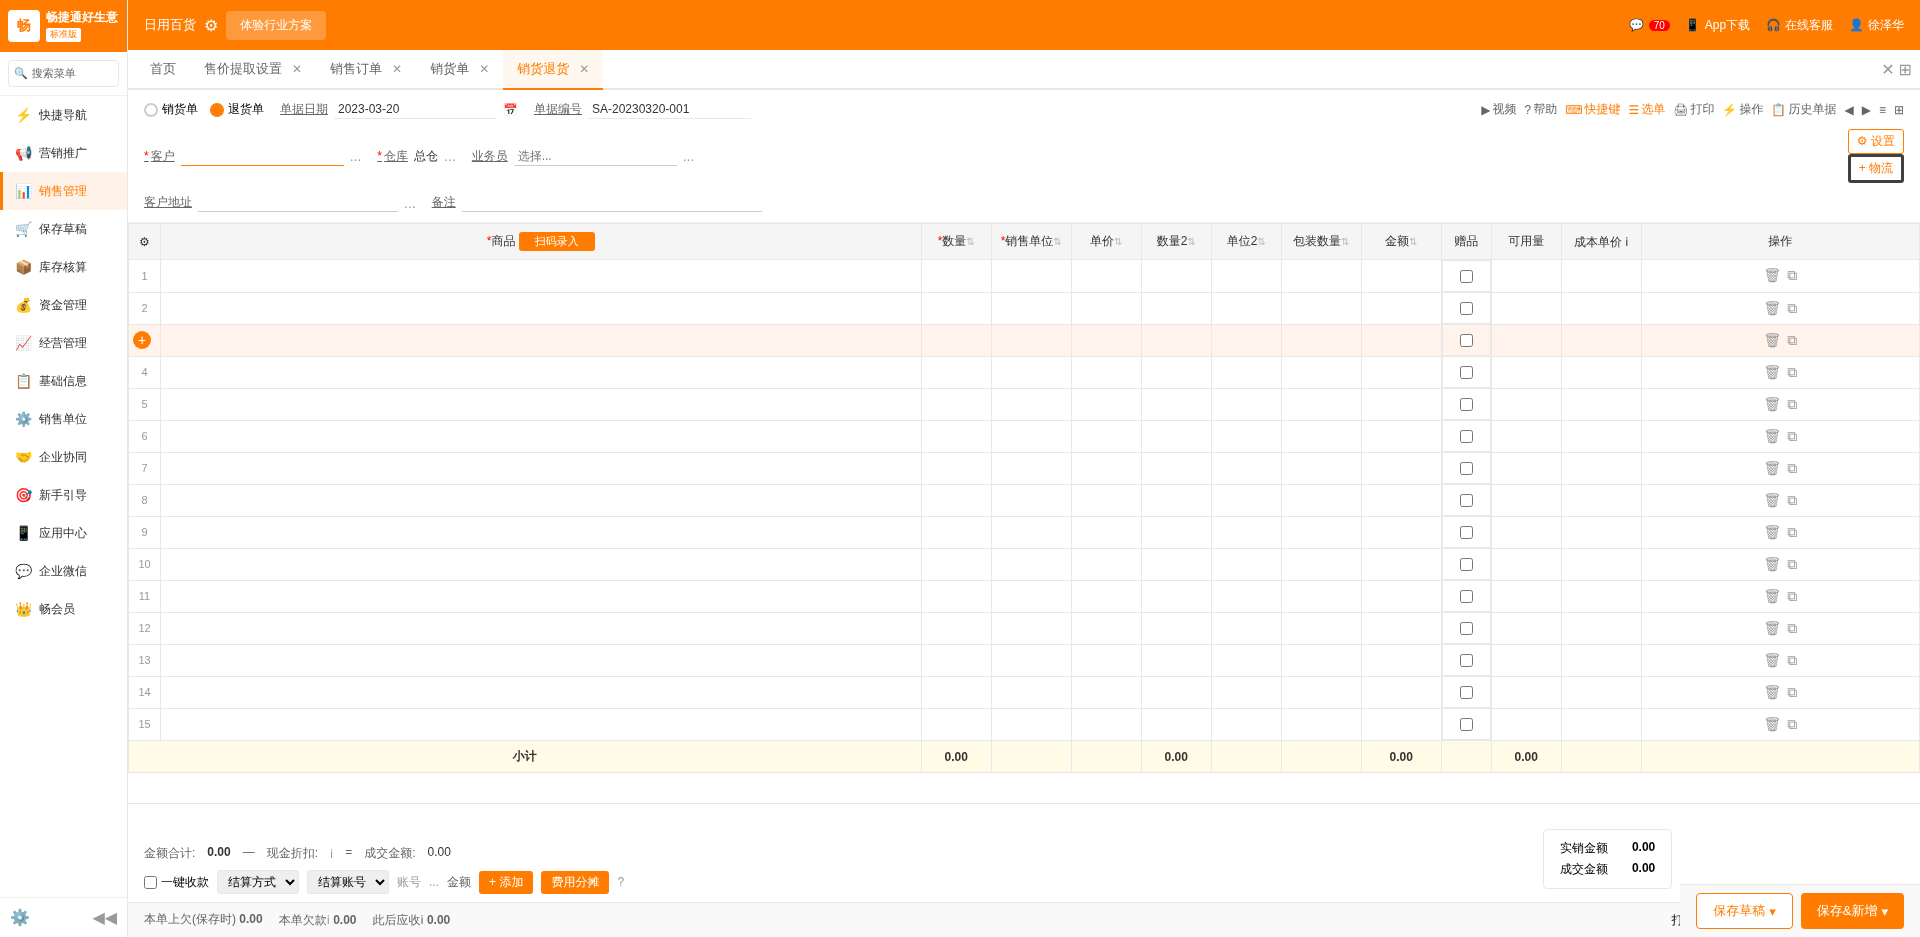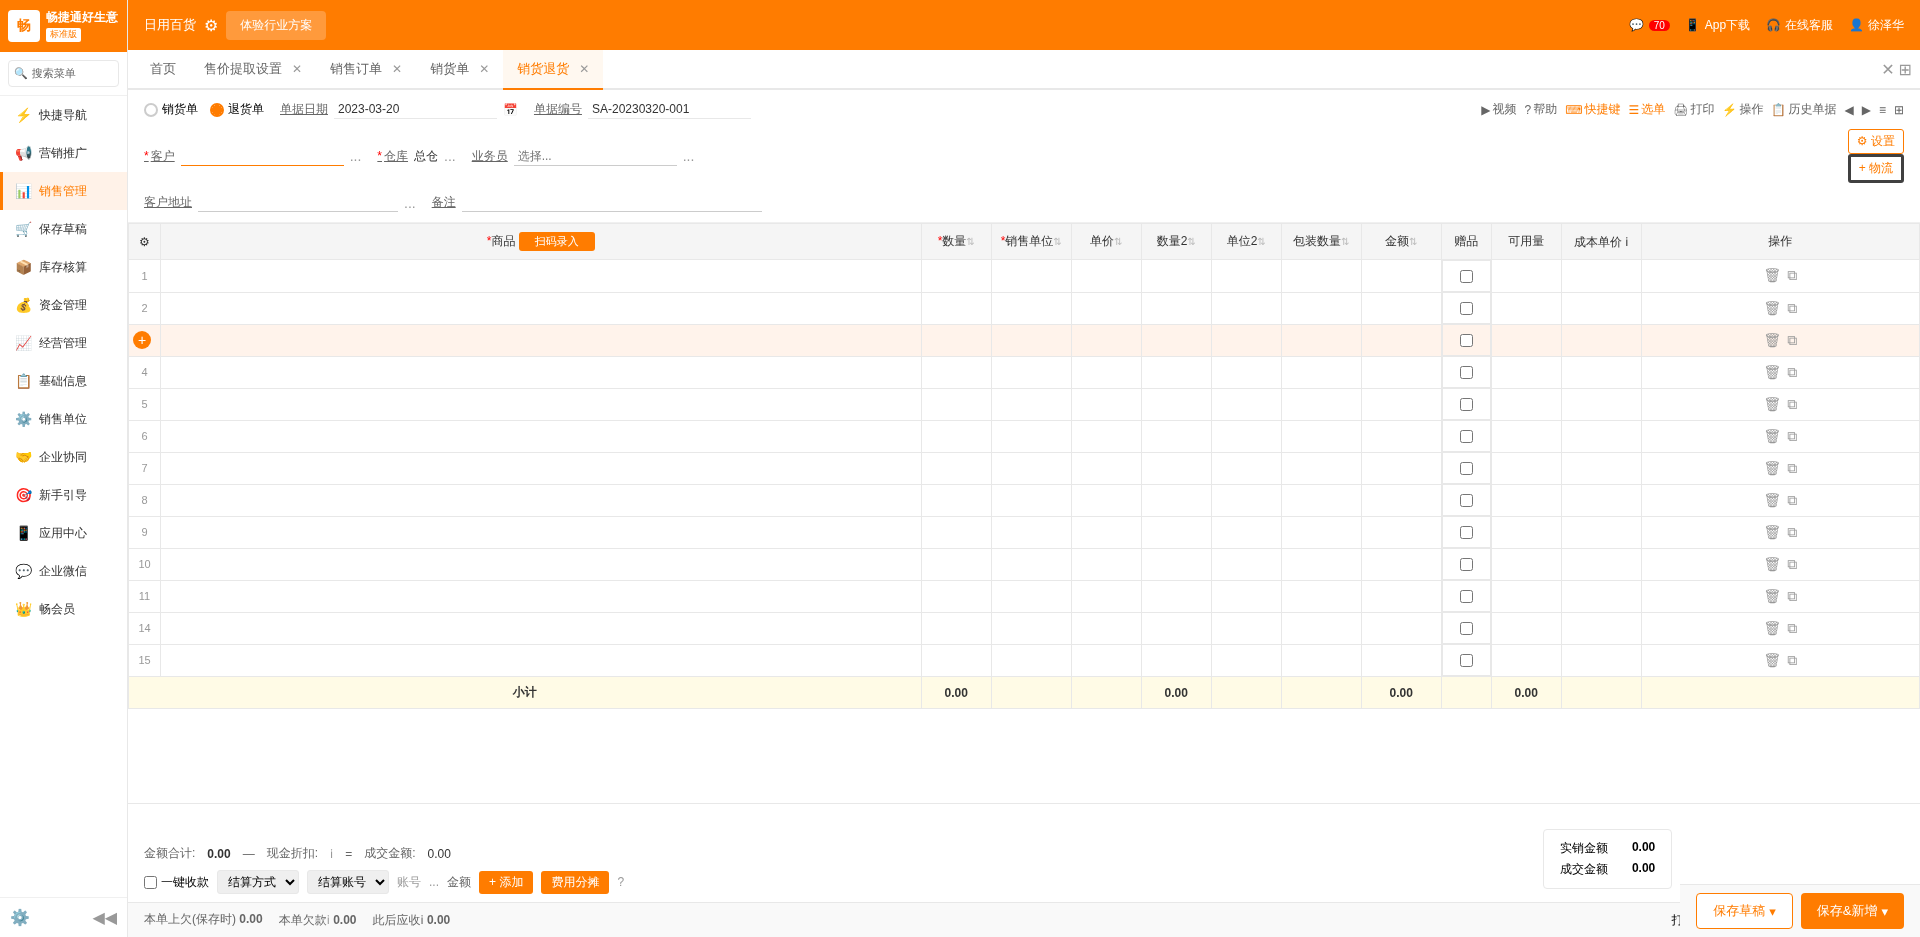--- a/index.html
+++ b/index.html
@@ -74,21 +74,21 @@
     .checkbox-cell { display: flex; justify-content: center; align-items: center; }
     input[type="checkbox"] { width: 13px; height: 13px; cursor: pointer; }
     .col-action { display: flex; justify-content: center; gap: 6px; }
     .action-icon { cursor: pointer; color: #999; font-size: 14px; }
     .subtotal-row td { background: #fffbe6; font-weight: bold; }
     .plus-btn { background: #ff7c00; color: #fff; border: none; width: 18px; height: 18px; border-radius: 50%; cursor: pointer; display: flex; align-items: center; justify-content: center; font-size: 14px; }
     .sort-arrows { color: #bbb; font-size: 10px; }
 
     
     .footer { border-top: 1px solid #e8e8e8; padding: 8px 16px; flex-shrink: 0; }
-    .footer-row { display: flex; align-items: center; gap: 12px; flex-wrap: wrap; margin-top: 33px; }
+    .footer-row { display: flex; align-items: flex-start; gap: 12px; flex-wrap: wrap; margin-top: 33px; }
     .footer-label { color: #666; }
     .footer-value { color: #333; font-weight: bold; }
     .footer-dash { color: #666; }
     .footer-eq { color: #666; }
     .footer-result { color: #333; }
     .footer-bottom { display: flex; align-items: center; gap: 8px; margin-top: 8px; flex-wrap: wrap; }
     .footer-checkbox { display: flex; align-items: center; gap: 4px; }
     .payment-select { border: 1px solid #e8e8e8; padding: 3px 6px; border-radius: 3px; font-size: 12px; cursor: pointer; }
     .add-btn { background: #ff7c00; color: #fff; border: none; padding: 3px 10px; border-radius: 3px; cursor: pointer; font-size: 12px; }
     .fee-split-btn { background: #ff7c00; color: #fff; border: none; padding: 3px 10px; border-radius: 3px; cursor: pointer; font-size: 12px; }
@@ -627,20 +627,64 @@
         <td></td>
                 <td></td>
         <td>
           <div class="col-action">
             <span class="action-icon">🗑</span>
             <span class="action-icon">⧉</span>
           </div>
         </td>
               </tr>
               <tr>
+        <td class="row-num">12</td>
+        <td></td>
+                <td></td>
+                <td></td>
+        <td></td>
+                <td></td>
+                <td></td>
+        <td></td>
+                <td></td>
+        <td class="checkbox-cell">
+                  <input type="checkbox" style="">
+                </td>
+        <td></td>
+                <td></td>
+        <td>
+          <div class="col-action">
+            <span class="action-icon">🗑</span>
+            <span class="action-icon">⧉</span>
+          </div>
+        </td>
+              </tr>
+              <tr>
+        <td class="row-num">13</td>
+        <td></td>
+                <td></td>
+                <td></td>
+        <td></td>
+                <td></td>
+                <td></td>
+        <td></td>
+                <td></td>
+        <td class="checkbox-cell">
+                  <input type="checkbox" style="">
+                </td>
+        <td></td>
+                <td></td>
+        <td>
+          <div class="col-action">
+            <span class="action-icon">🗑</span>
+            <span class="action-icon">⧉</span>
+          </div>
+        </td>
+              </tr>
+              <tr>
         <td class="row-num">14</td>
         <td></td>
                 <td></td>
                 <td></td>
         <td></td>
                 <td></td>
                 <td></td>
         <td></td>
                 <td></td>
         <td class="checkbox-cell">

